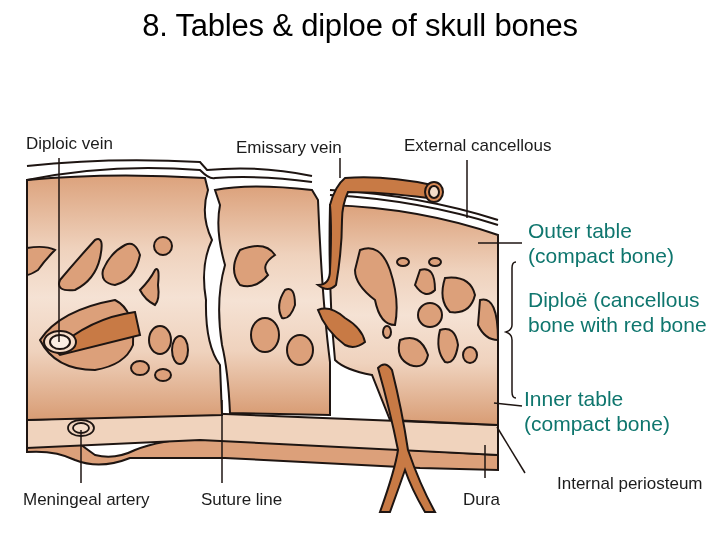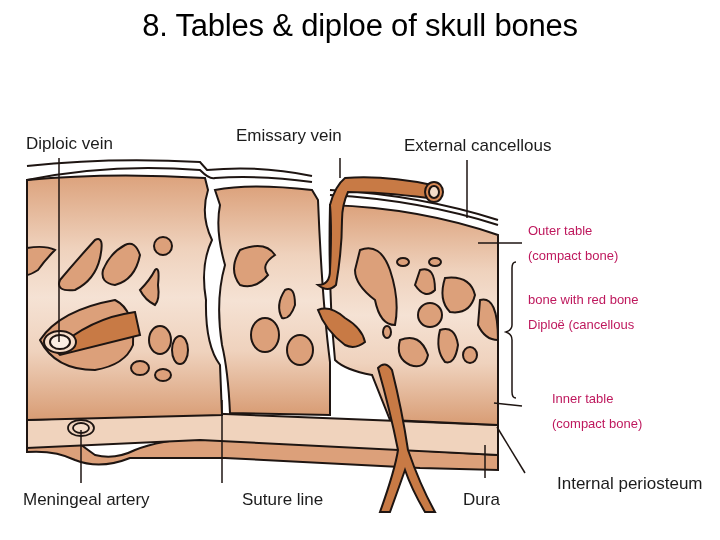--- a/index.html
+++ b/index.html
@@ -2,21 +2,21 @@
 <html><head>
 <meta charset="utf-8">
 <style>
   html, body { margin:0; padding:0; background:#ffffff; }
   body { width:720px; height:540px; position:relative; overflow:hidden;
          font-family:"Liberation Sans", sans-serif; color:#1a1a1a; }
   .title { position:absolute; left:0; top:8px; width:720px; text-align:center;
            font-size:31px; color:#000; letter-spacing:-0.2px; }
   .art { position:absolute; left:0; top:0; width:720px; height:540px; }
   .lbl { position:absolute; font-size:17px; line-height:24px; color:#1c1c1c; white-space:nowrap; }
-  .lbl-block { position:absolute; font-size:13px; line-height:25px; color:#be185d; white-space:nowrap; }
+  .lbl-block { position:absolute; font-size:21px; line-height:25px; color:#0f766e; white-space:nowrap; }
 </style>
 </head>
 <body>
 
 <div class="title">8. Tables &amp; diploe of skull bones</div>
 
 <svg class="art" viewBox="0 0 720 540" xmlns="http://www.w3.org/2000/svg">
   <defs>
     <linearGradient id="boneGrad" x1="0" y1="0" x2="0" y2="1">
       <stop offset="0" stop-color="#dca27c"></stop>
@@ -104,34 +104,34 @@
     <line x1="485" y1="445" x2="485" y2="478"></line>
     <line x1="81" y1="430" x2="81" y2="483"></line>
     <line x1="222" y1="400" x2="222" y2="483"></line>
     <path d="M516,262 Q512,262 512,268 L512,325 Q512,330 506,332 Q512,334 512,340 L512,392 Q512,398 516,398"></path>
   </g>
 
   <rect x="0" y="0" width="720" height="540" fill="url(#fadeRight)" pointer-events="none"></rect>
 </svg>
 
 <div class="lbl" style="left:26px;top:132px;">Diploic vein</div>
-<div class="lbl" style="left:236px;top:124px;">Emissary vein</div>
+<div class="lbl" style="left:236px;top:136px;">Emissary vein</div>
 <div class="lbl" style="left:404px;top:134px;">External cancellous</div>
 
 <div class="lbl-block" style="left:528px;top:218px;">
   <div>Outer table</div>
   <div>(compact bone)</div>
 </div>
 
 <div class="lbl-block" style="left:528px;top:287px;">
+  <div>Diploë (cancellous</div>
   <div>bone with red bone</div>
-  <div>Diploë (cancellous</div>
 </div>
 
-<div class="lbl-block" style="left:552px;top:386px;">
+<div class="lbl-block" style="left:524px;top:386px;">
   <div>Inner table</div>
   <div>(compact bone)</div>
 </div>
 
 <div class="lbl" style="left:557px;top:472px;">Internal periosteum</div>
 <div class="lbl" style="left:463px;top:488px;">Dura</div>
 <div class="lbl" style="left:23px;top:488px;">Meningeal artery</div>
-<div class="lbl" style="left:201px;top:488px;margin-left:41px;">Suture line</div>
+<div class="lbl" style="left:201px;top:488px;">Suture line</div>
 
 </body></html>

